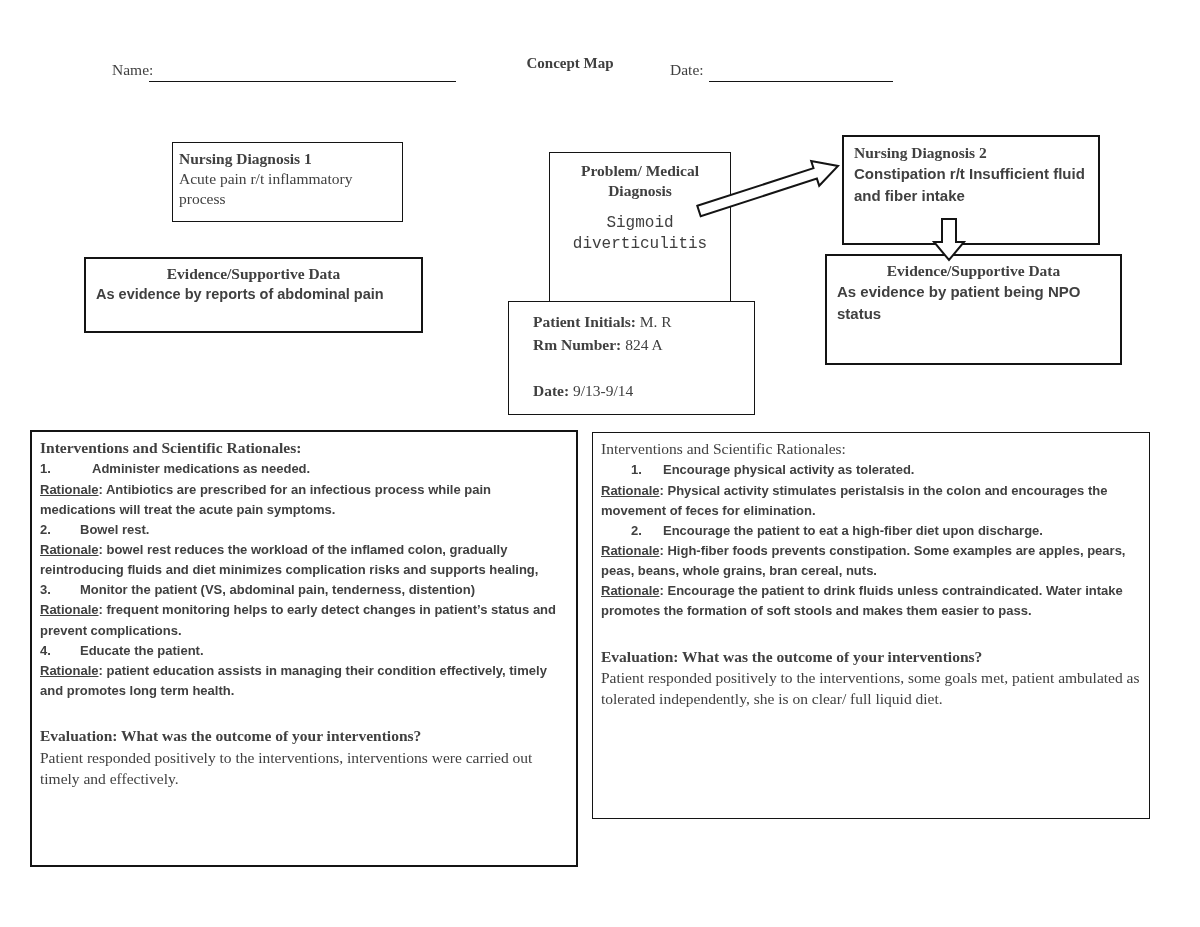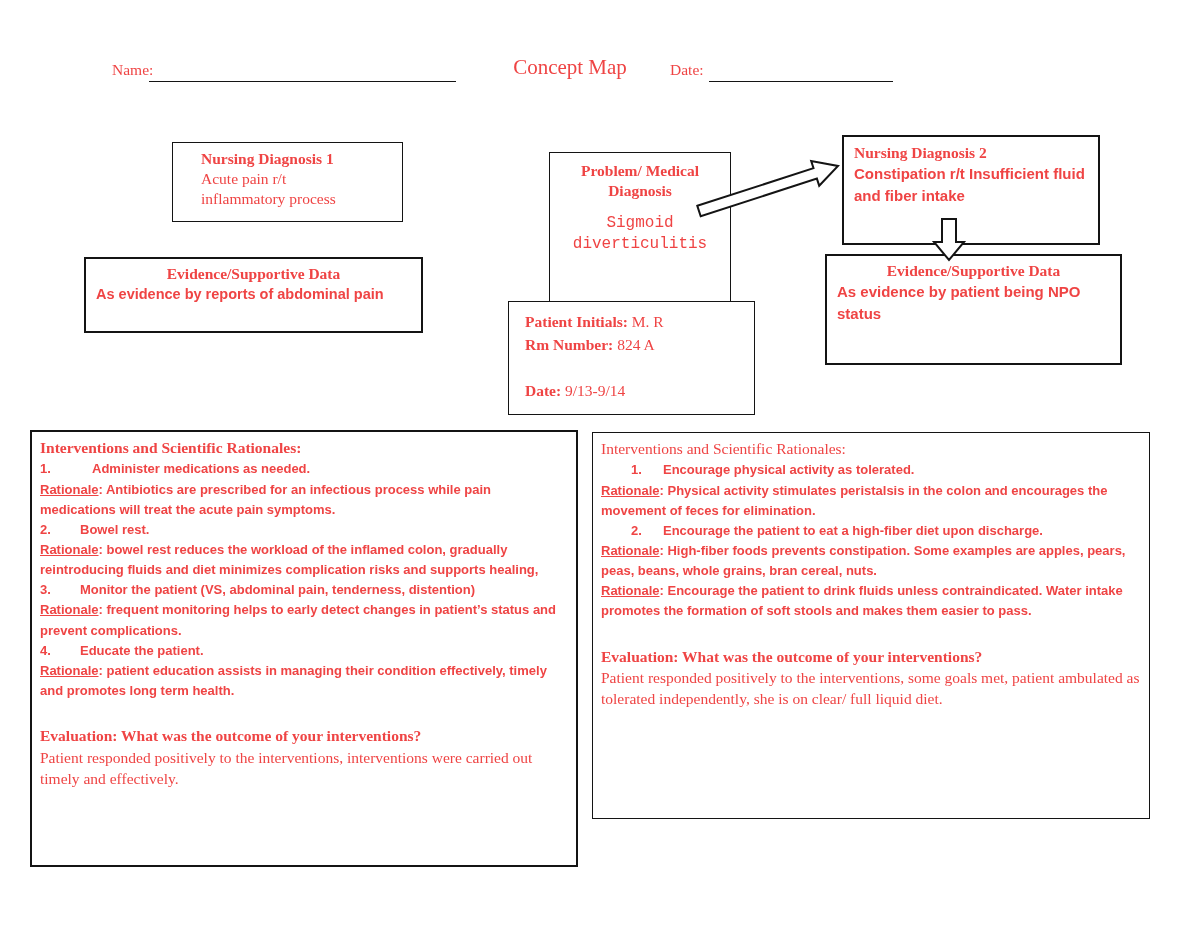--- a/index.html
+++ b/index.html
@@ -1,27 +1,27 @@
 <!DOCTYPE html>
 <html><head>
 <meta charset="utf-8">
 <style>
   html,body{margin:0;padding:0;background:#fff;}
   .page{position:relative;width:1200px;height:927px;background:#fff;overflow:hidden;
-        font-family:"Liberation Serif", serif;color:#ef4444;}
+        font-family:"Liberation Serif", serif;color:#404040;}
   .abs{position:absolute;}
   .box{position:absolute;background:#fff;border:1.5px solid #141414;box-sizing:border-box;}
   .bd2{border-width:2px;}
   .bd3{border-width:2.5px;}
   .b{font-weight:bold;}
   .ctr{text-align:center;}
   .u{text-decoration:underline;text-align:center;}
   
   .hdr-label{font-size:15.5px;}
-  .hdr-title{font-size:21px;font-weight:normal;}
+  .hdr-title{font-size:15px;font-weight:bold;}
   .blank{border-bottom:1.5px solid #141414;}
   
   .bx-title{font-size:15.5px;font-weight:bold;line-height:1.3;}
   .bx-body-serif{font-size:15.5px;line-height:1.3;}
   .bx-body-sans{font-family:"Liberation Sans", sans-serif;font-weight:bold;font-size:14.5px;line-height:1.45;}
   .pt-line{font-size:15.5px;line-height:1.5;}
   .pt-gap{height:22px;}
   
   .iv{padding:5px 8px;}
   .iv-title{font-size:15.5px;line-height:1.45;}
@@ -39,36 +39,36 @@
 <body>
 
 <div class="page">
 
   <span class="abs hdr-label" style="left:112px;top:61px;">Name:</span>
   <span class="abs blank" style="left:149px;top:60px;width:307px;height:21px;"></span>
   <div class="abs hdr-title ctr" style="left:450px;top:55px;width:240px;">Concept Map</div>
   <span class="abs hdr-label" style="left:670px;top:61px;">Date:</span>
   <span class="abs blank" style="left:709px;top:60px;width:184px;height:21px;"></span>
 
-  <div class="box" style="left:172px;top:142px;width:231px;height:80px;padding:6px 28px;">
+  <div class="box" style="left:172px;top:142px;width:231px;height:80px;padding:6px 6px;">
     <div class="bx-title">Nursing Diagnosis 1</div>
     <div class="bx-body-serif">Acute pain r/t inflammatory process</div>
   </div>
 
   <div class="box bd2" style="left:84px;top:257px;width:339px;height:76px;padding:5px 10px;">
     <div class="bx-title ctr">Evidence/Supportive Data</div>
     <div class="bx-body-sans">As evidence by reports of abdominal pain</div>
   </div>
 
   <div class="box" style="left:549px;top:152px;width:182px;height:150px;padding:8px 10px;">
     <div class="bx-title ctr">Problem/ Medical Diagnosis</div>
     <div class="bx-body-serif ctr" style="margin-top:12px;font-size:16px;font-family:Liberation Mono, monospace;">Sigmoid diverticulitis</div>
   </div>
 
-  <div class="box" style="left:508px;top:301px;width:247px;height:114px;padding:8px 16px;">
+  <div class="box" style="left:508px;top:301px;width:247px;height:114px;padding:8px 24px;">
     <div class="pt-line">
       <span class="b">Patient Initials:</span>
       <span>M. R</span>
     </div>
     <div class="pt-line">
       <span class="b">Rm Number:</span>
       <span>824 A</span>
     </div>
     <div class="pt-gap"></div>
     <div class="pt-line">

